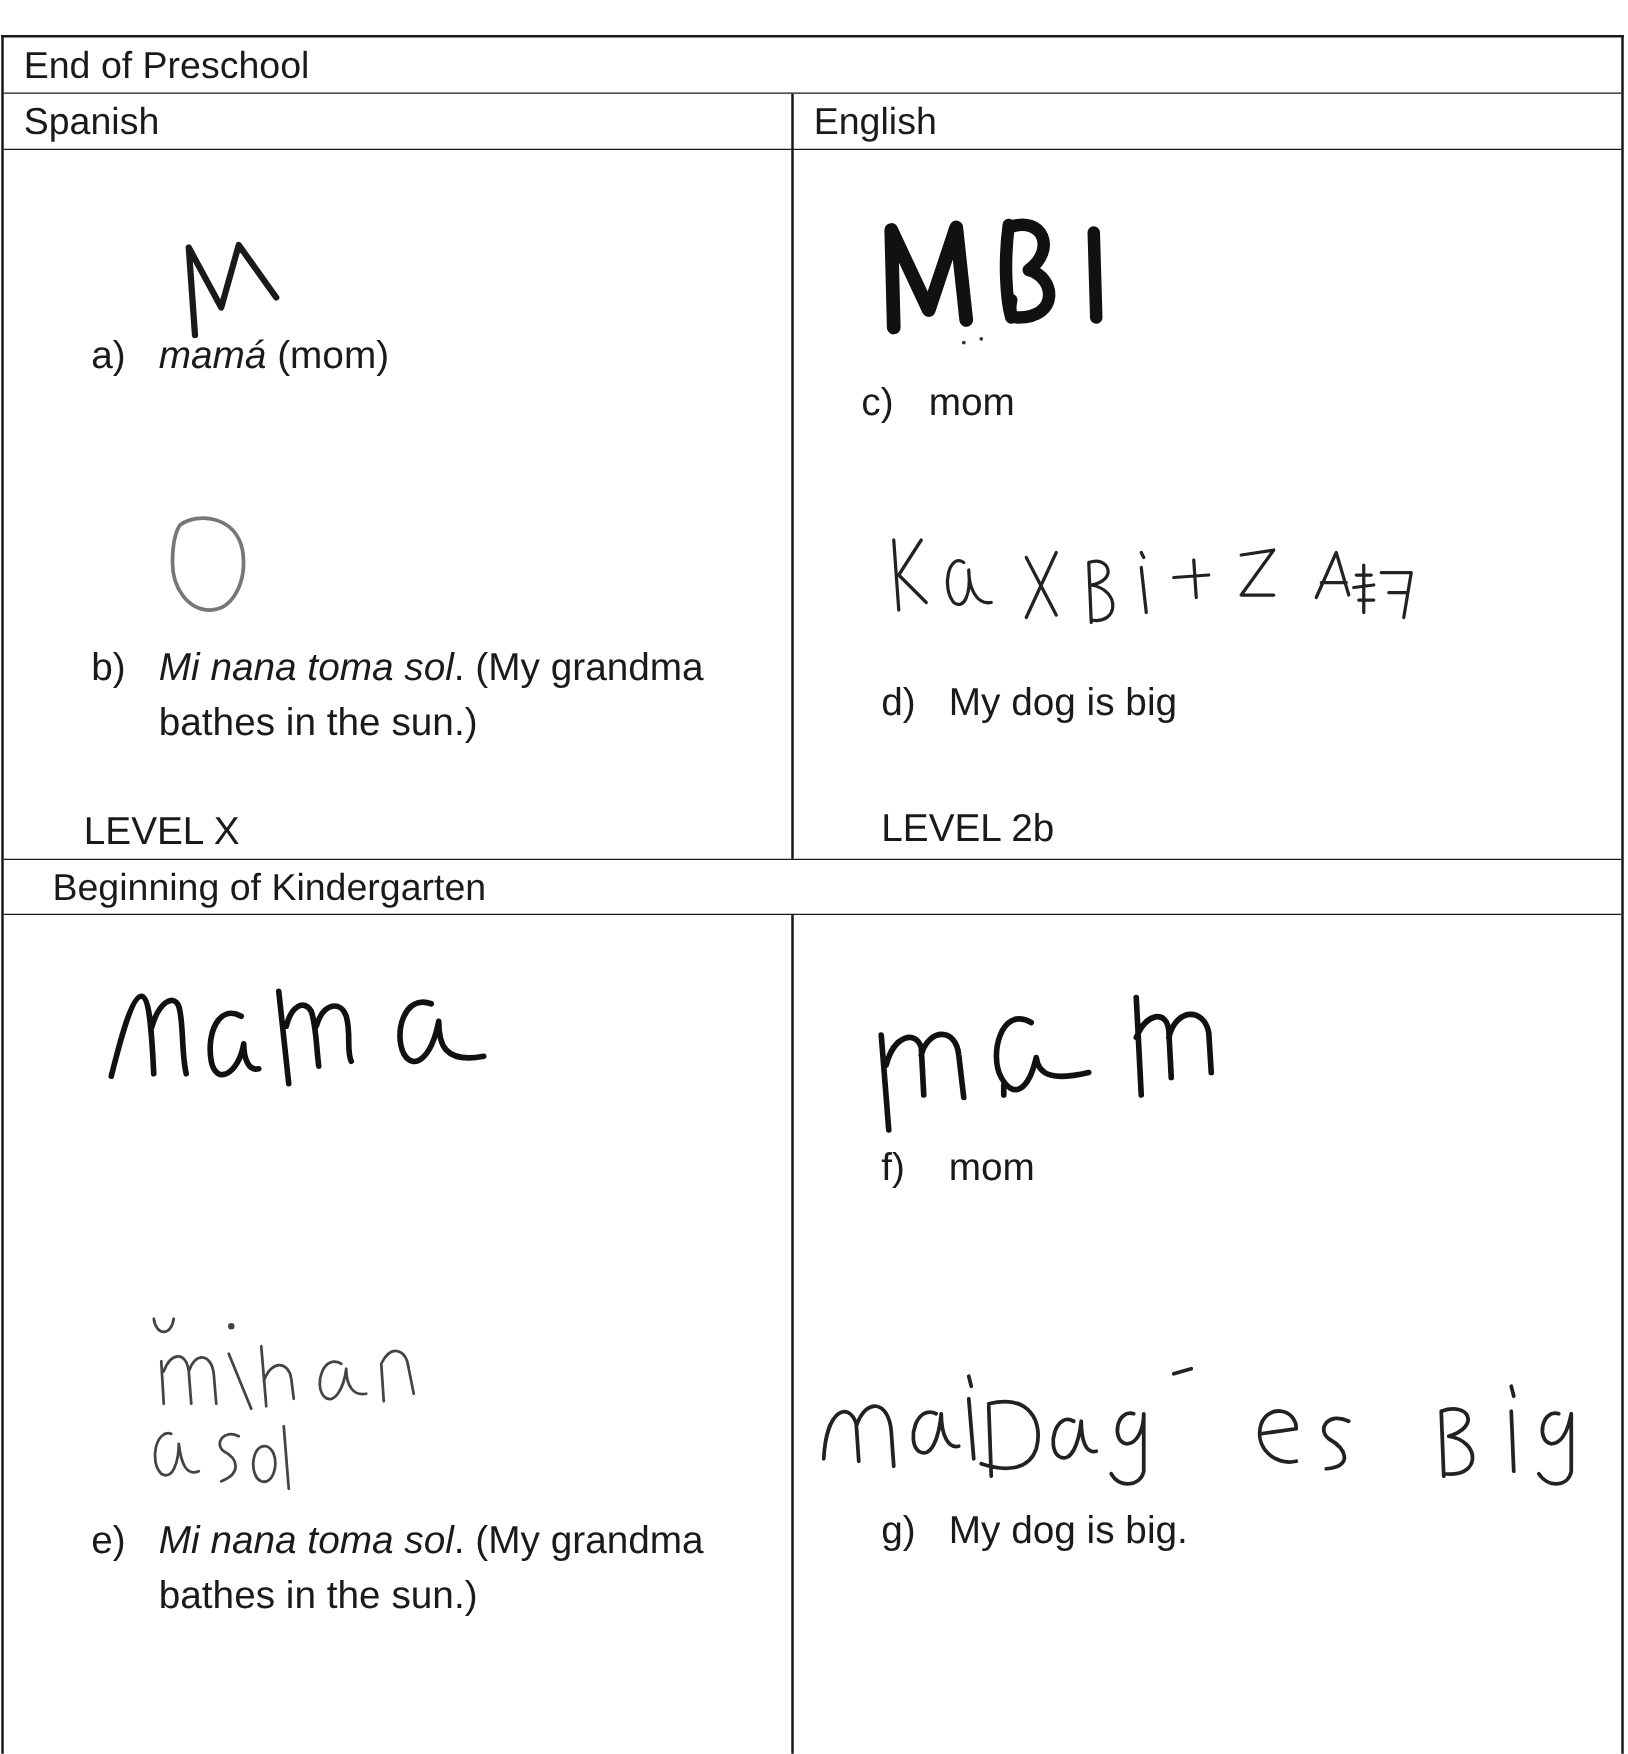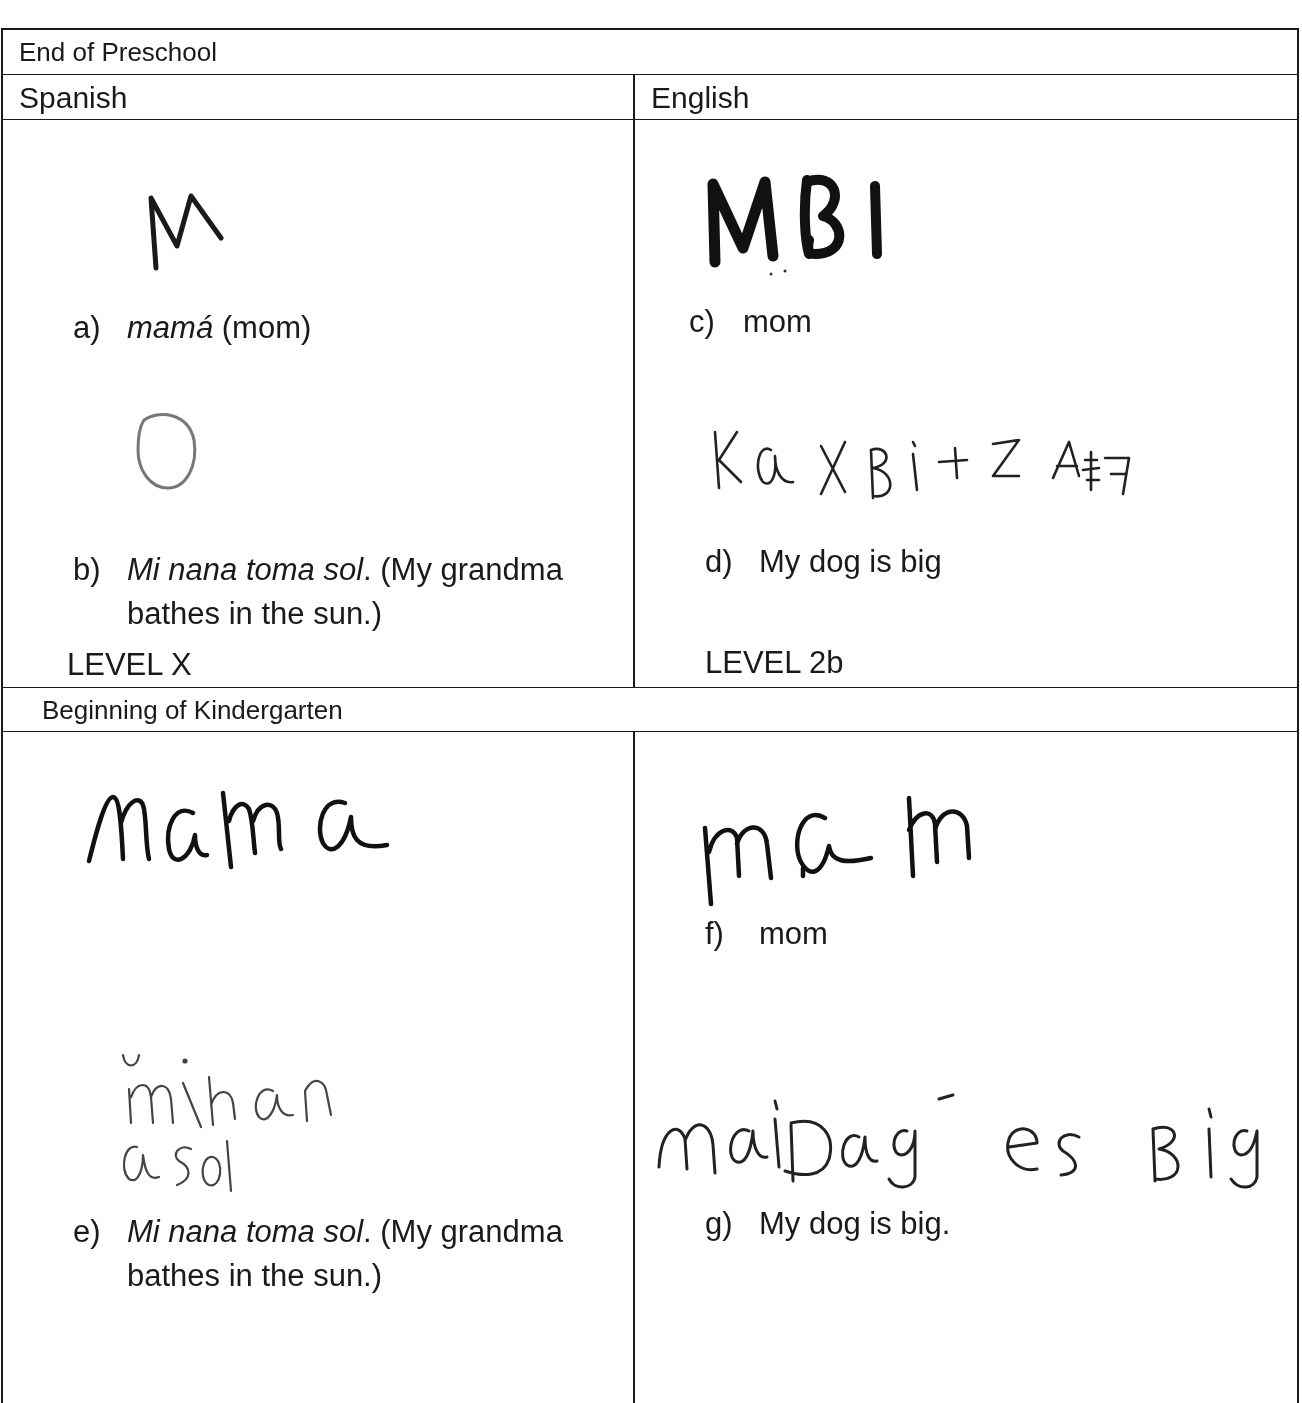--- a/index.html
+++ b/index.html
@@ -8,21 +8,21 @@
     font-family: "Liberation Sans", "DejaVu Sans", sans-serif;
     color: #1a1a1a;
   }
   .table {
     position: absolute; left: 1px; top: 28px; width: 1298px; height: 1400px;
     border: 2px solid #1a1a1a; border-bottom: none; box-sizing: border-box;
   }
   .row-header {
     position: absolute; left: 0; width: 100%; height: 45px;
     border-bottom: 1.5px solid #1a1a1a; box-sizing: border-box;
-    font-size: 26px; line-height: 45px; padding-left: 16px;
+    font-size: 30px; line-height: 45px; padding-left: 16px;
   }
   .lang-row {
     position: absolute; left: 0; width: 100%; height: 45px;
     border-bottom: 1.5px solid #1a1a1a; box-sizing: border-box;
   }
   .lang-cell {
     position: absolute; top: 0; height: 100%; font-size: 30px; line-height: 45px; padding-left: 16px; box-sizing: border-box;
   }
   .vsplit {
     position: absolute; width: 1.5px; background: #1a1a1a;
@@ -52,28 +52,28 @@
   <div class="lang-row" style="top:45px;">
     <div class="lang-cell" style="left:632px; width:664px;">English</div>
     <div class="lang-cell" style="left:0; width:631px;">Spanish</div>
   </div>
   <div class="vsplit" style="left:630px; top:45px; height:612px;"></div>
 
   <div class="cell" style="left:0; top:90px; width:630px; height:567px;">
     <svg class="sample" style="left:140px; top:70px;" width="95" height="90" viewBox="0 0 95 90">
       <path d="M13 78 L8 8 L34 56 L48 6 L78 48" stroke="#1a1a1a" stroke-width="5"></path>
     </svg>
-    <div class="caption" style="left:70px; top:142px;margin-top:44px;">
+    <div class="caption" style="left:70px; top:142px;">
       <span class="label">a)</span><i>mamá</i><span> (mom)</span>
     </div>
 
     <svg class="sample" style="left:125px; top:290px;" width="80" height="85" viewBox="0 0 80 85">
       <path d="M16 10 C30 0 60 2 66 30 C70 56 58 78 40 78 C22 78 10 60 10 40 C10 26 12 16 16 10 Z" stroke="#777" stroke-width="3"></path>
     </svg>
-    <div class="caption" style="left:70px; top:392px;margin-top:36px;">
+    <div class="caption" style="left:70px; top:392px;">
       <span class="label">b)</span><i>Mi nana toma sol</i><span>. (My grandma</span>
       <span class="cont">bathes in the sun.)</span>
     </div>
 
     <div class="level" style="left:64px; top:525px;">LEVEL X</div>
   </div>
 
   <div class="cell" style="left:632px; top:90px; width:664px; height:567px;">
     <svg class="sample" style="left:70px; top:50px;" width="190" height="110" viewBox="0 0 190 110">
       <path d="M10 92 L8 14 L38 78 L60 12 L68 86" stroke="#111" stroke-width="11"></path>

